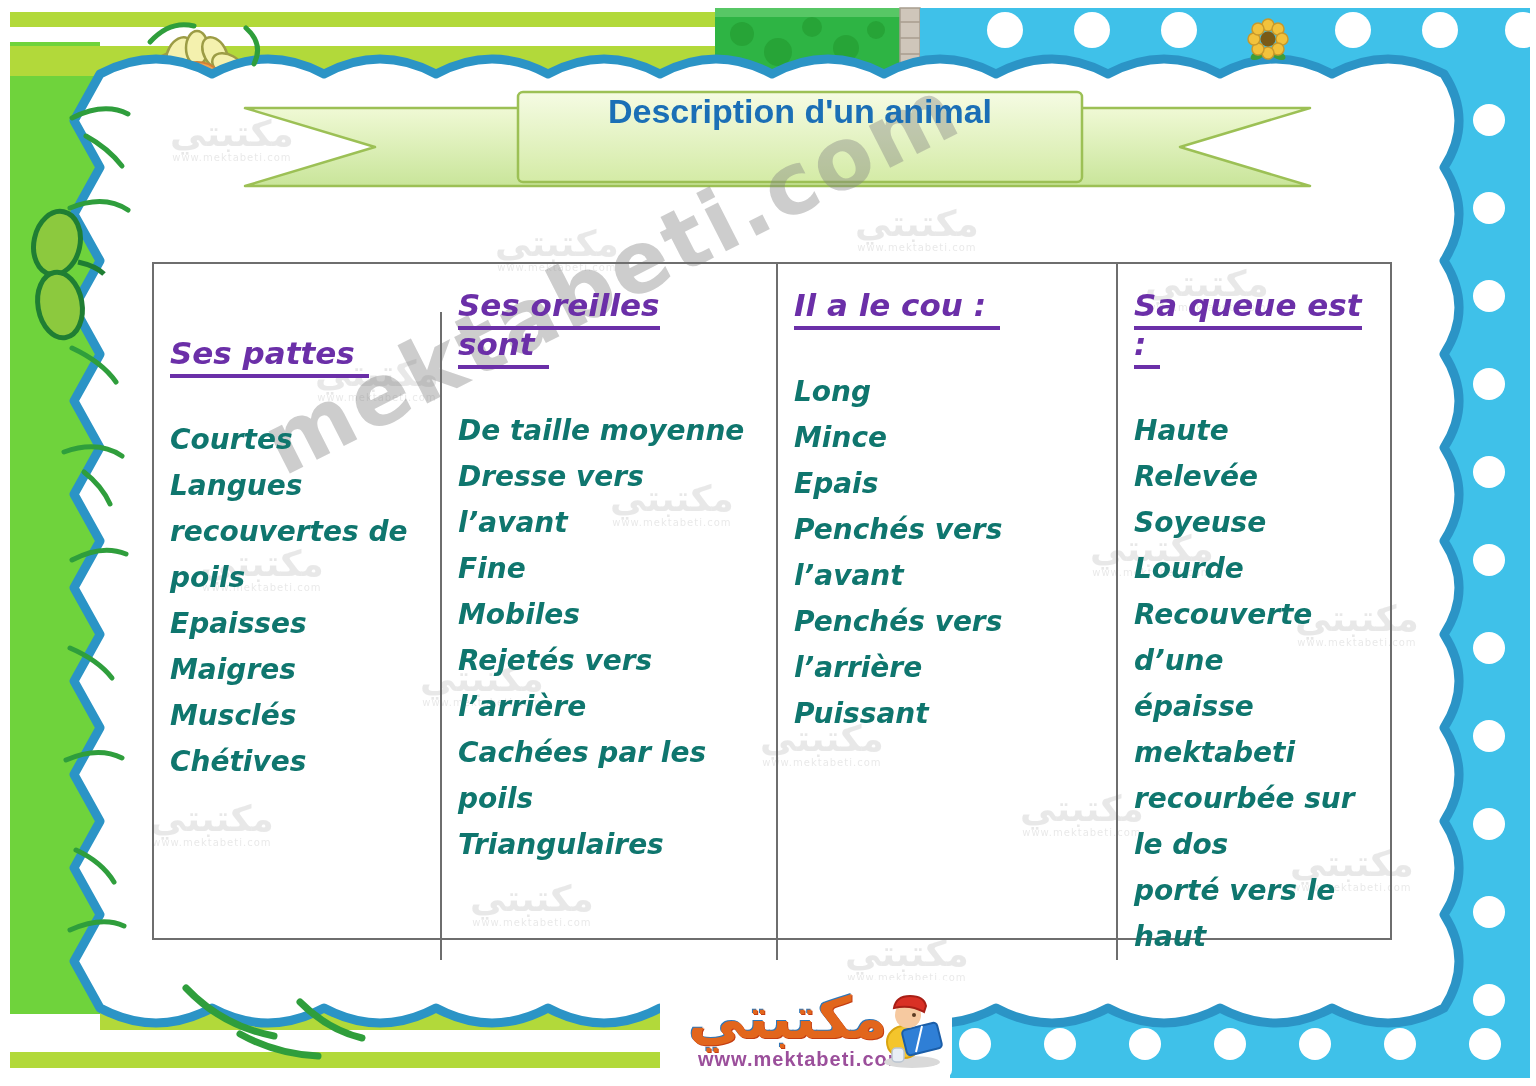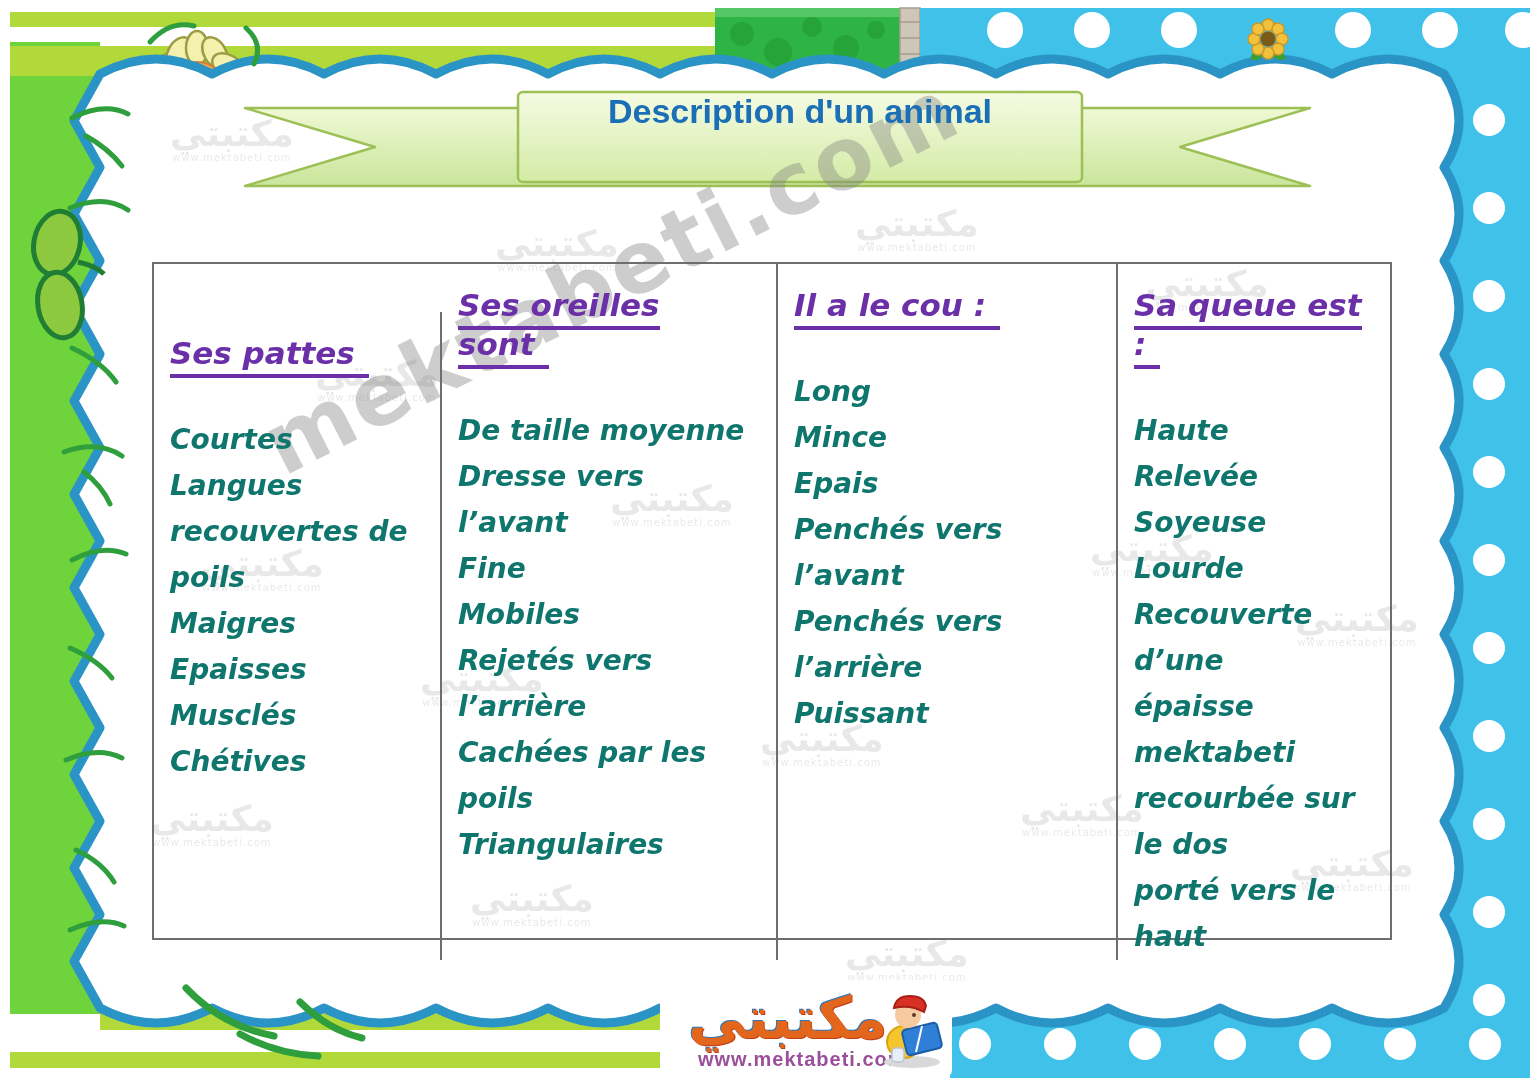--- a/index.html
+++ b/index.html
@@ -254,22 +254,22 @@
 
   <div class="banner-title">
     <span>Description d'un animal</span>
   </div>
 
   <div class="desc-table">
       <div class="col c1">
         <h2 class="col-header"><span>Ses pattes</span></h2>
         <div class="item">Courtes</div>
         <div class="item">Langues recouvertes de poils</div>
+        <div class="item">Epaisses</div>
         <div class="item">Maigres</div>
-        <div class="item">Epaisses</div>
         <div class="item">Musclés</div>
         <div class="item">Chétives</div>
       </div>
       <div class="col c2">
         <h2 class="col-header"><span>Ses oreilles sont</span></h2>
         <div class="item">De taille moyenne</div>
         <div class="item">Dresse vers l’avant</div>
         <div class="item">Fine</div>
         <div class="item">Mobiles</div>
         <div class="item">Rejetés vers l’arrière</div>

